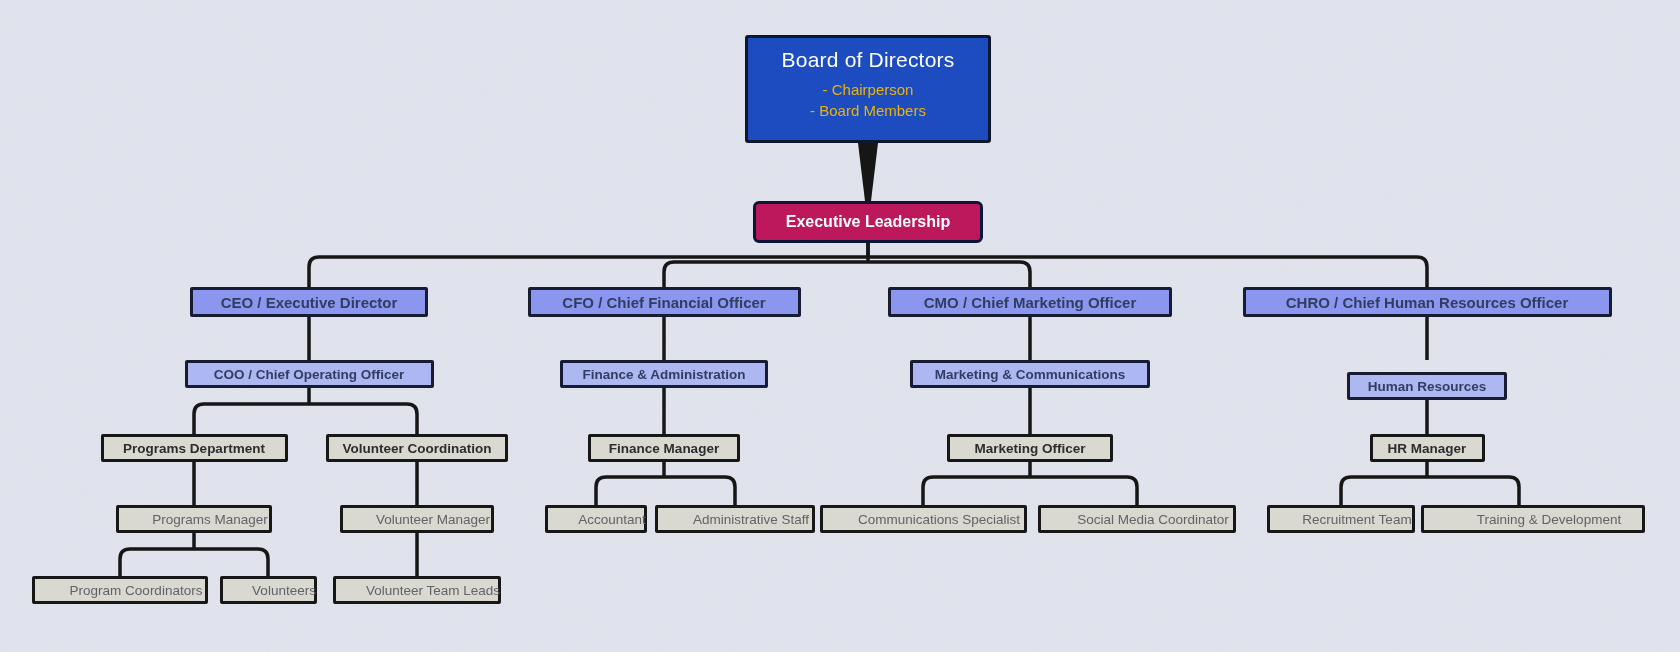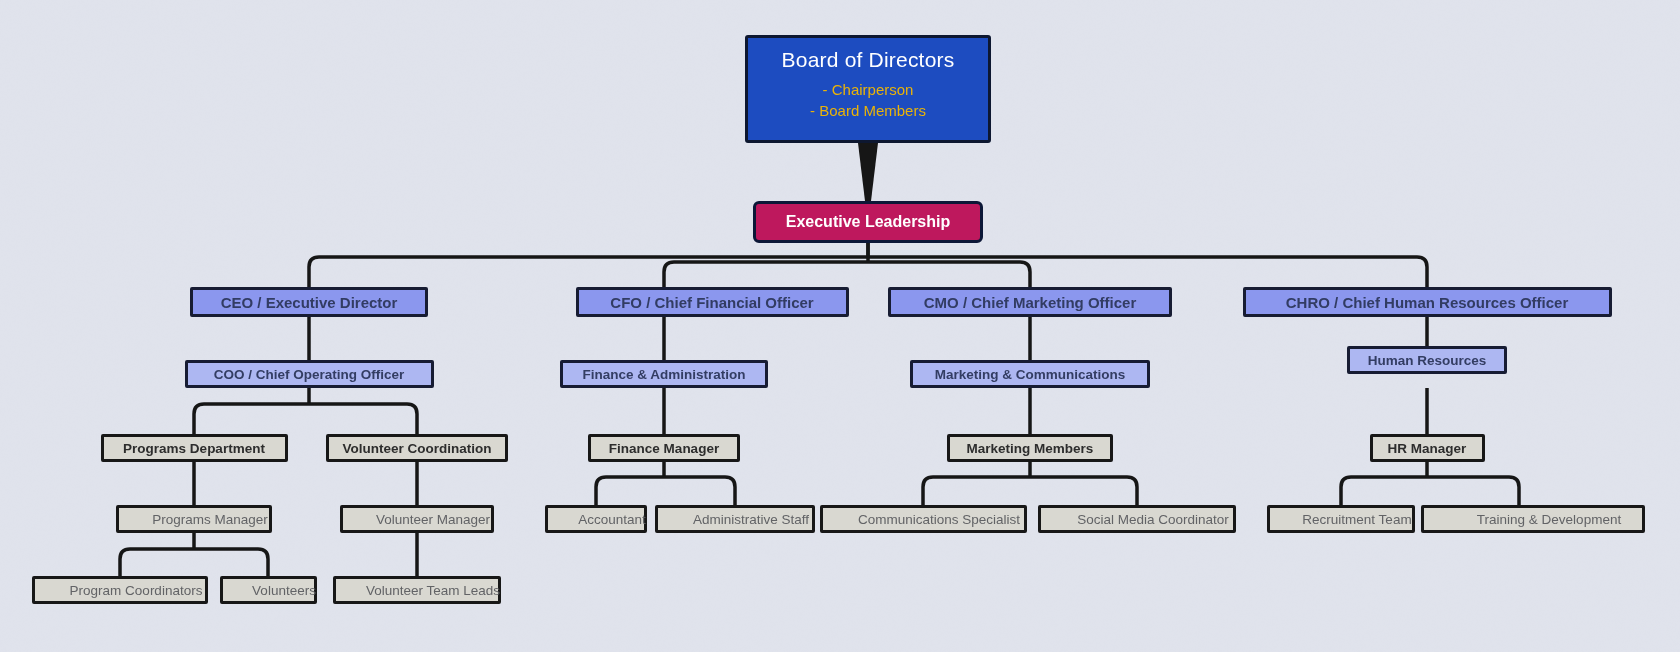--- a/index.html
+++ b/index.html
@@ -71,52 +71,52 @@
         <div class="board-title">Board of Directors</div>
         <div class="board-sub">- Chairperson</div>
         <div class="board-sub">- Board Members</div>
       </div>
       <div class="node exec" style="left: 753px; top: 201px; width: 230px; height: 42px;">
         <span>Executive Leadership</span>
       </div>
       <div class="node clevel" style="left: 190px; top: 287px; width: 238px; height: 30px;">
         <span>CEO / Executive Director</span>
       </div>
-      <div class="node clevel" style="left: 527.5px; top: 287px; width: 273px; height: 30px; margin-left: 48px;">
+      <div class="node clevel" style="left: 527.5px; top: 287px; width: 273px; height: 30px;">
         <span>CFO / Chief Financial Officer</span>
       </div>
       <div class="node clevel" style="left: 888px; top: 287px; width: 284px; height: 30px;">
         <span>CMO / Chief Marketing Officer</span>
       </div>
       <div class="node clevel" style="left: 1242.5px; top: 287px; width: 369px; height: 30px;">
         <span>CHRO / Chief Human Resources Officer</span>
       </div>
       <div class="node dept" style="left: 184.5px; top: 360px; width: 249px; height: 28px;">
         <span>COO / Chief Operating Officer</span>
       </div>
       <div class="node dept" style="left: 560px; top: 360px; width: 208px; height: 28px;">
         <span>Finance &amp; Administration</span>
       </div>
       <div class="node dept" style="left: 910px; top: 360px; width: 240px; height: 28px;">
         <span>Marketing &amp; Communications</span>
       </div>
-      <div class="node dept" style="left: 1347px; top: 346px; width: 160px; height: 28px;">
+      <div class="node dept" style="left: 1347px; top: 372px; width: 160px; height: 28px;">
         <span>Human Resources</span>
       </div>
       <div class="node mgr" style="left: 100.5px; top: 434px; width: 187px; height: 28px;">
         <span>Programs Department</span>
       </div>
       <div class="node mgr" style="left: 326px; top: 434px; width: 182px; height: 28px;">
         <span>Volunteer Coordination</span>
       </div>
       <div class="node mgr" style="left: 588px; top: 434px; width: 152px; height: 28px;">
         <span>Finance Manager</span>
       </div>
       <div class="node mgr" style="left: 947px; top: 434px; width: 166px; height: 28px;">
-        <span>Marketing Members</span>
+        <span>Marketing Officer</span>
       </div>
       <div class="node mgr" style="left: 1369.5px; top: 434px; width: 115px; height: 28px;">
         <span>HR Manager</span>
       </div>
       <div class="node staff" style="left: 116px; top: 505px; width: 156px; height: 28px;">
         <span>Programs Manager</span>
       </div>
       <div class="node staff" style="left: 340px; top: 505px; width: 154px; height: 28px;">
         <span>Volunteer Manager</span>
       </div>

